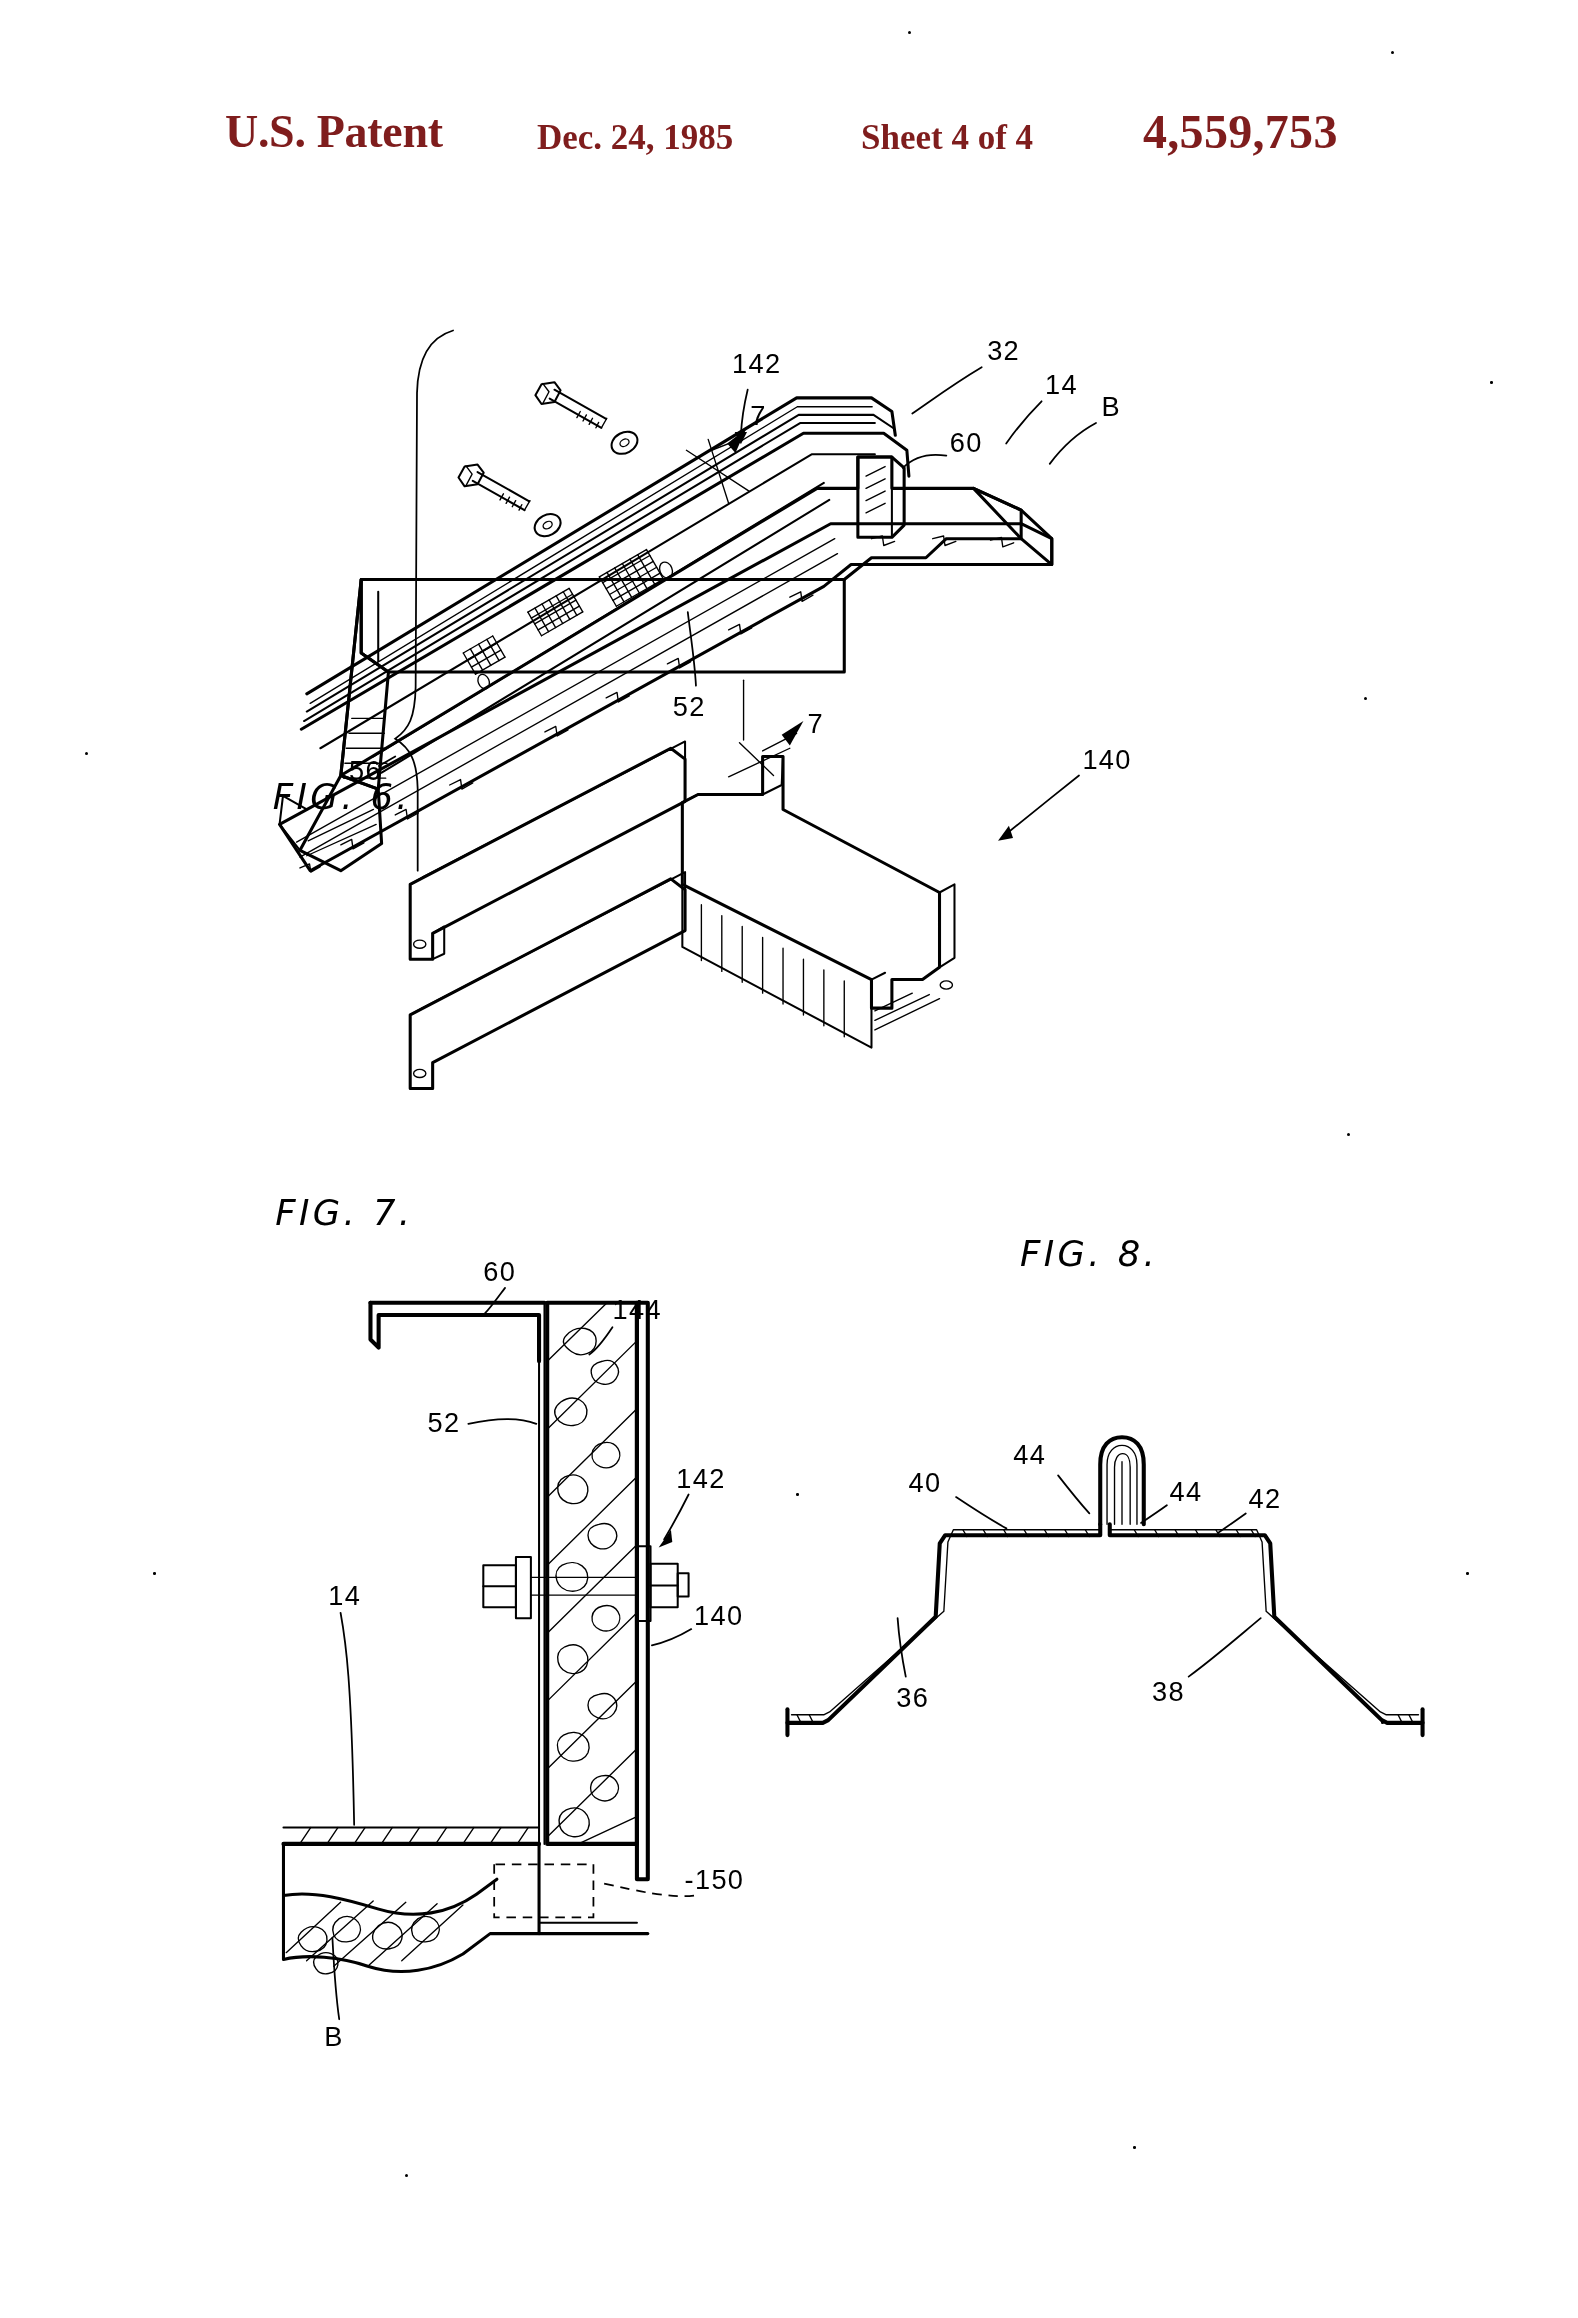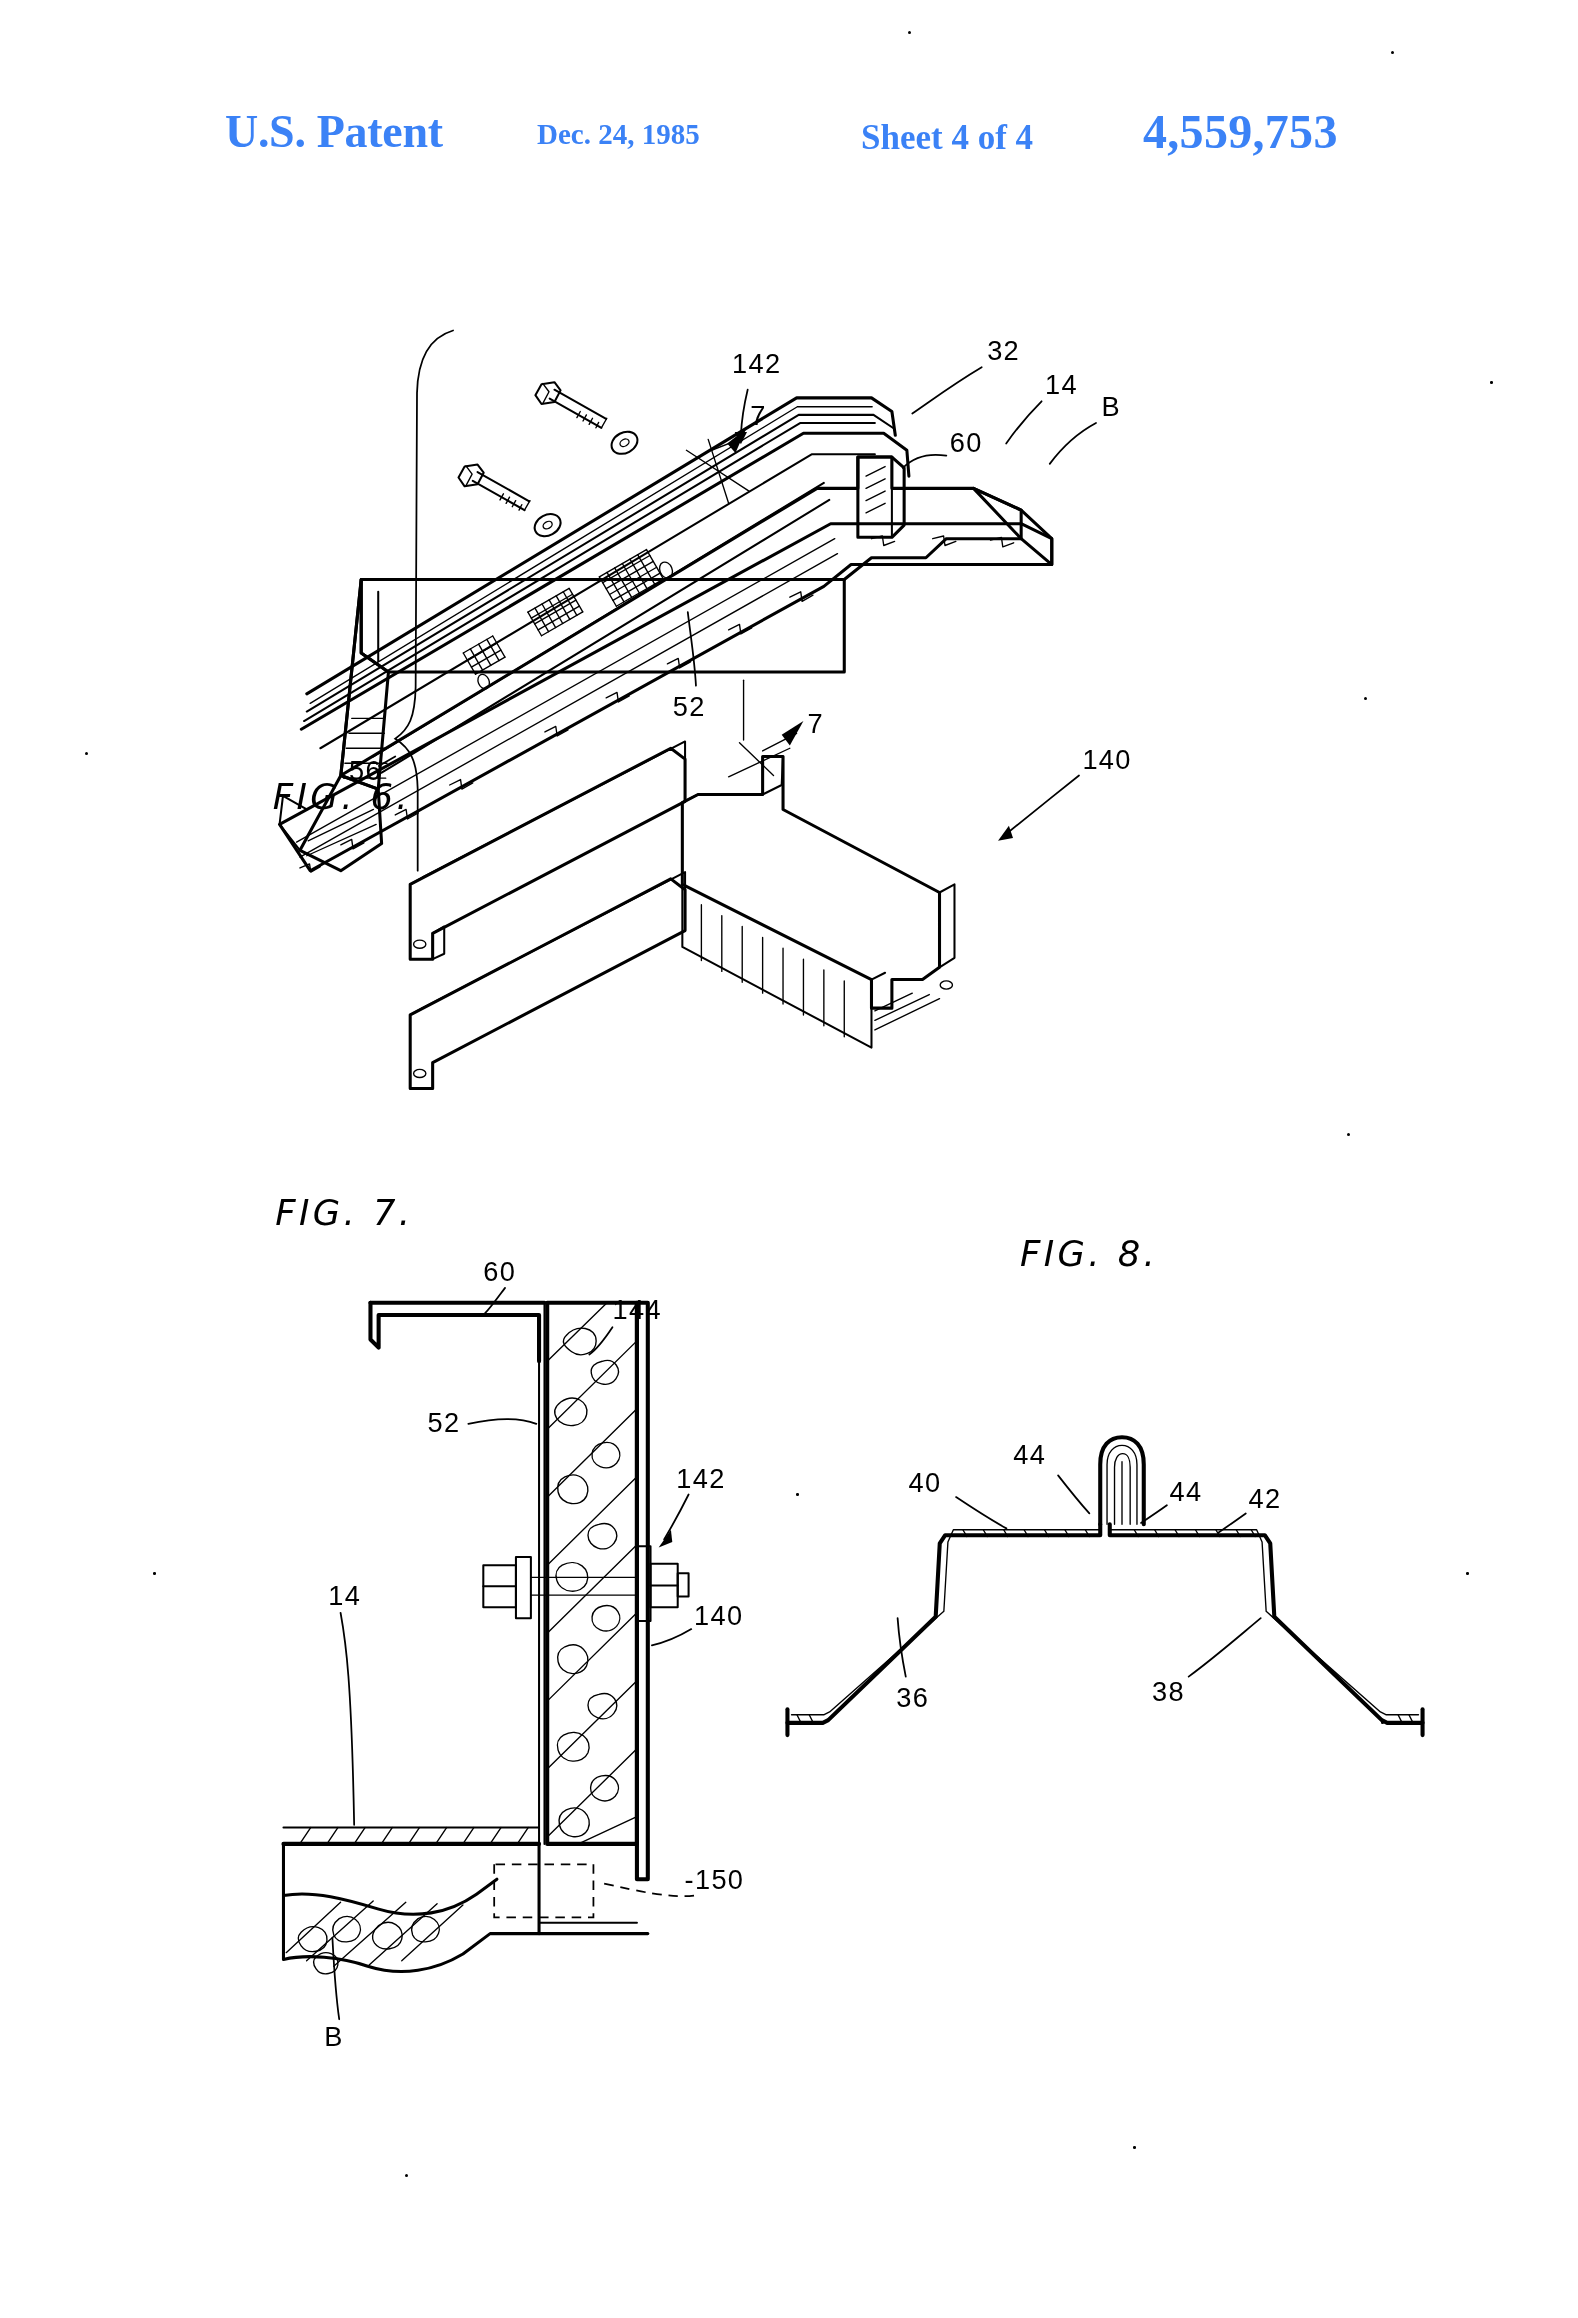--- a/index.html
+++ b/index.html
@@ -23,33 +23,33 @@
     left: 0;
     top: 109px;
     width: 1578px;
     height: 82px;
   }
   .hdr-item {
     position: absolute;
     white-space: nowrap;
     font-family: "Liberation Serif", serif;
     font-weight: bold;
-    color: #3b82f6;
+    color: #7f1d1d;
     line-height: 1;
   }
   #hdr-office {
     left: 225px;
     top: 0px;
     font-size: 46px;
     letter-spacing: -0.3px;
   }
   #hdr-date {
     left: 537px;
     top: 11px;
-    font-size: 29px;
+    font-size: 35px;
   }
   #hdr-sheet {
     left: 861px;
     top: 11px;
     font-size: 35px;
   }
   #hdr-number {
     left: 1143px;
     top: -1.4px;
     font-size: 48px;

